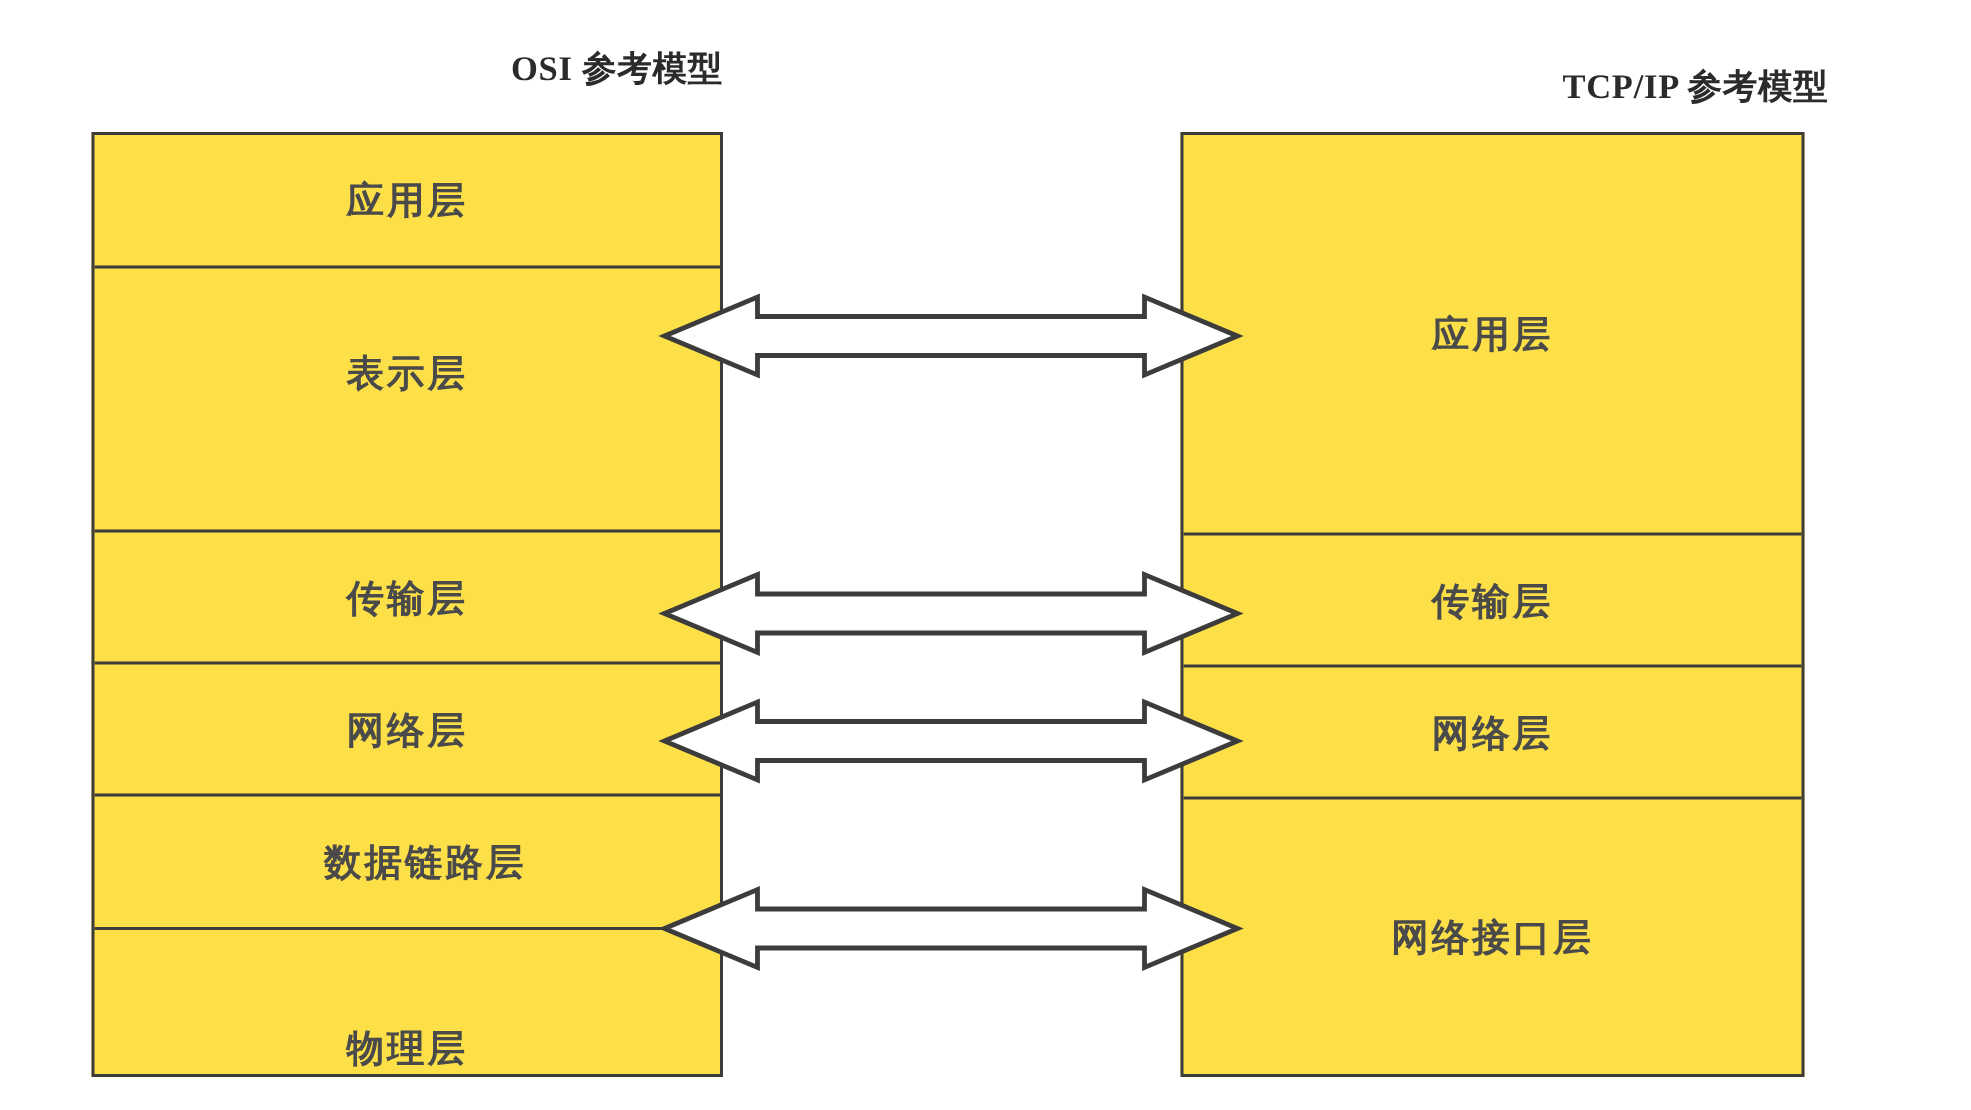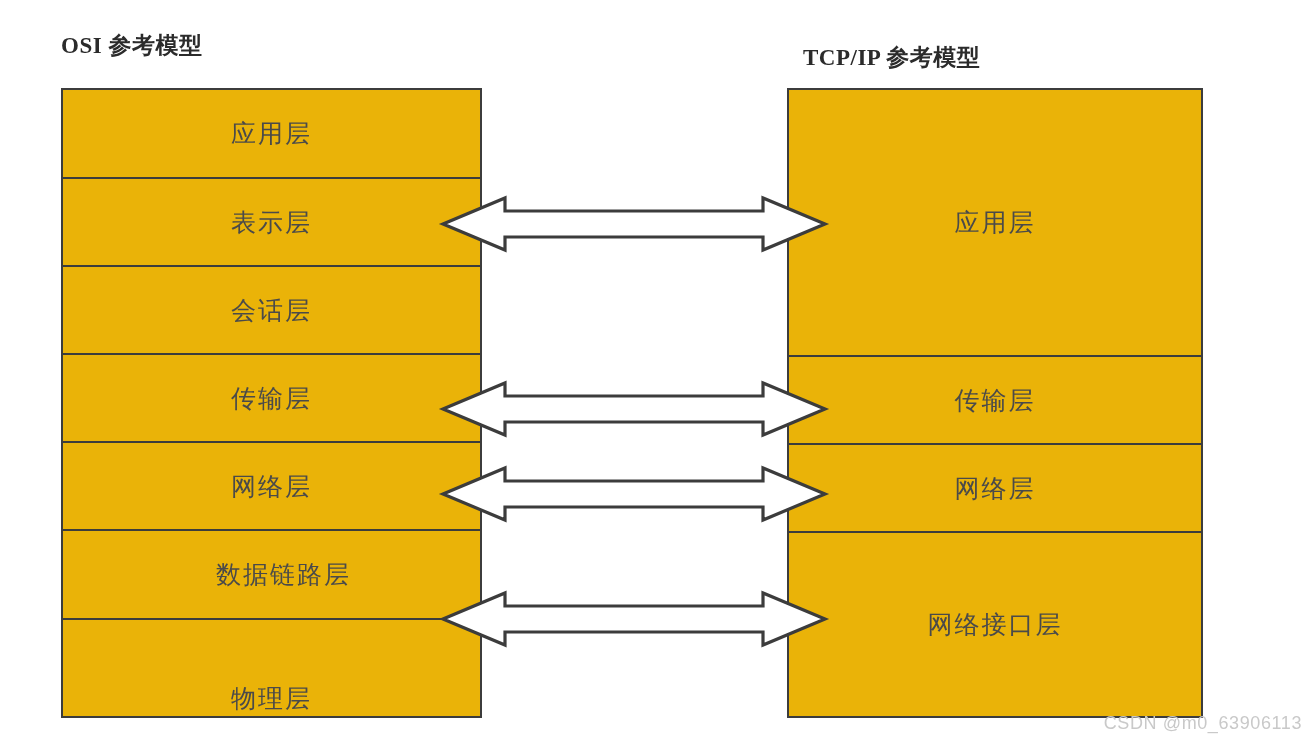--- a/index.html
+++ b/index.html
@@ -24,39 +24,40 @@
   }
 
   
   .col-title {
     position: absolute;
     font-size: 23px;
     font-weight: bold;
     color: #2b2b2b;
     letter-spacing: 0.5px;
     white-space: nowrap;
-    text-align: left;
+    text-align: right;
   }
   #title-osi {
     left: 61px;
     width: 421px;
     top: 30px;
   }
   #title-tcpip {
     left: 803px;
     width: 416px;
     top: 42px;
   }
 
   
   .stack {
     position: absolute;
     box-sizing: border-box;
     border: 2.5px solid #3c3c3c;
-    background: #eab308;
+    background: #fde047;
+    font-weight: bold;
   }
   #osi-stack {
     left: 61px;
     top: 88px;
     width: 421px;
     height: 630px;
   }
   #tcpip-stack {
     left: 787px;
     top: 88px;
@@ -115,27 +116,24 @@
   <div class="col-title" id="title-osi">OSI 参考模型</div>
 
   <div class="col-title" id="title-tcpip">TCP/IP 参考模型</div>
 
   <div class="stack" id="osi-stack">
 
     <div class="layer-box" style="top:0px; height:87px;">
       <span class="layer-label">应用层</span>
     </div>
 
-    <div class="layer-box" style="top:87px; height:88px;">
+    <div class="layer-box" style="top:87px; height:88px;align-items:flex-end;">
       <span class="layer-label">表示层</span>
     </div>
 
-    <div class="layer-box" style="top:175px; height:88px;">
-      <span class="layer-label">会话层</span>
-    </div>
 
     <div class="layer-box" style="top:263px; height:88px;">
       <span class="layer-label">传输层</span>
     </div>
 
     <div class="layer-box" style="top:351px; height:88px;">
       <span class="layer-label">网络层</span>
     </div>
 
     <div class="layer-box" style="top:439px; height:89px;padding-left:24px;">
@@ -183,15 +181,14 @@
       <polygon points="0,28 62,2 62,15 320,15 320,2 382,28 320,54 320,41 62,41 62,54" fill="#ffffff" stroke="#3c3c3c" stroke-width="3.2" stroke-linejoin="miter"></polygon>
     </svg>
   </div>
 
   <div class="arrow-wrap" style="left:443px; top:591px; width:382px; height:56px;">
     <svg width="382" height="56" viewBox="0 0 382 56">
       <polygon points="0,28 62,2 62,15 320,15 320,2 382,28 320,54 320,41 62,41 62,54" fill="#ffffff" stroke="#3c3c3c" stroke-width="3.2" stroke-linejoin="miter"></polygon>
     </svg>
   </div>
 
-  <div id="watermark">CSDN @m0_63906113</div>
 
 </div>
 
 </body></html>

